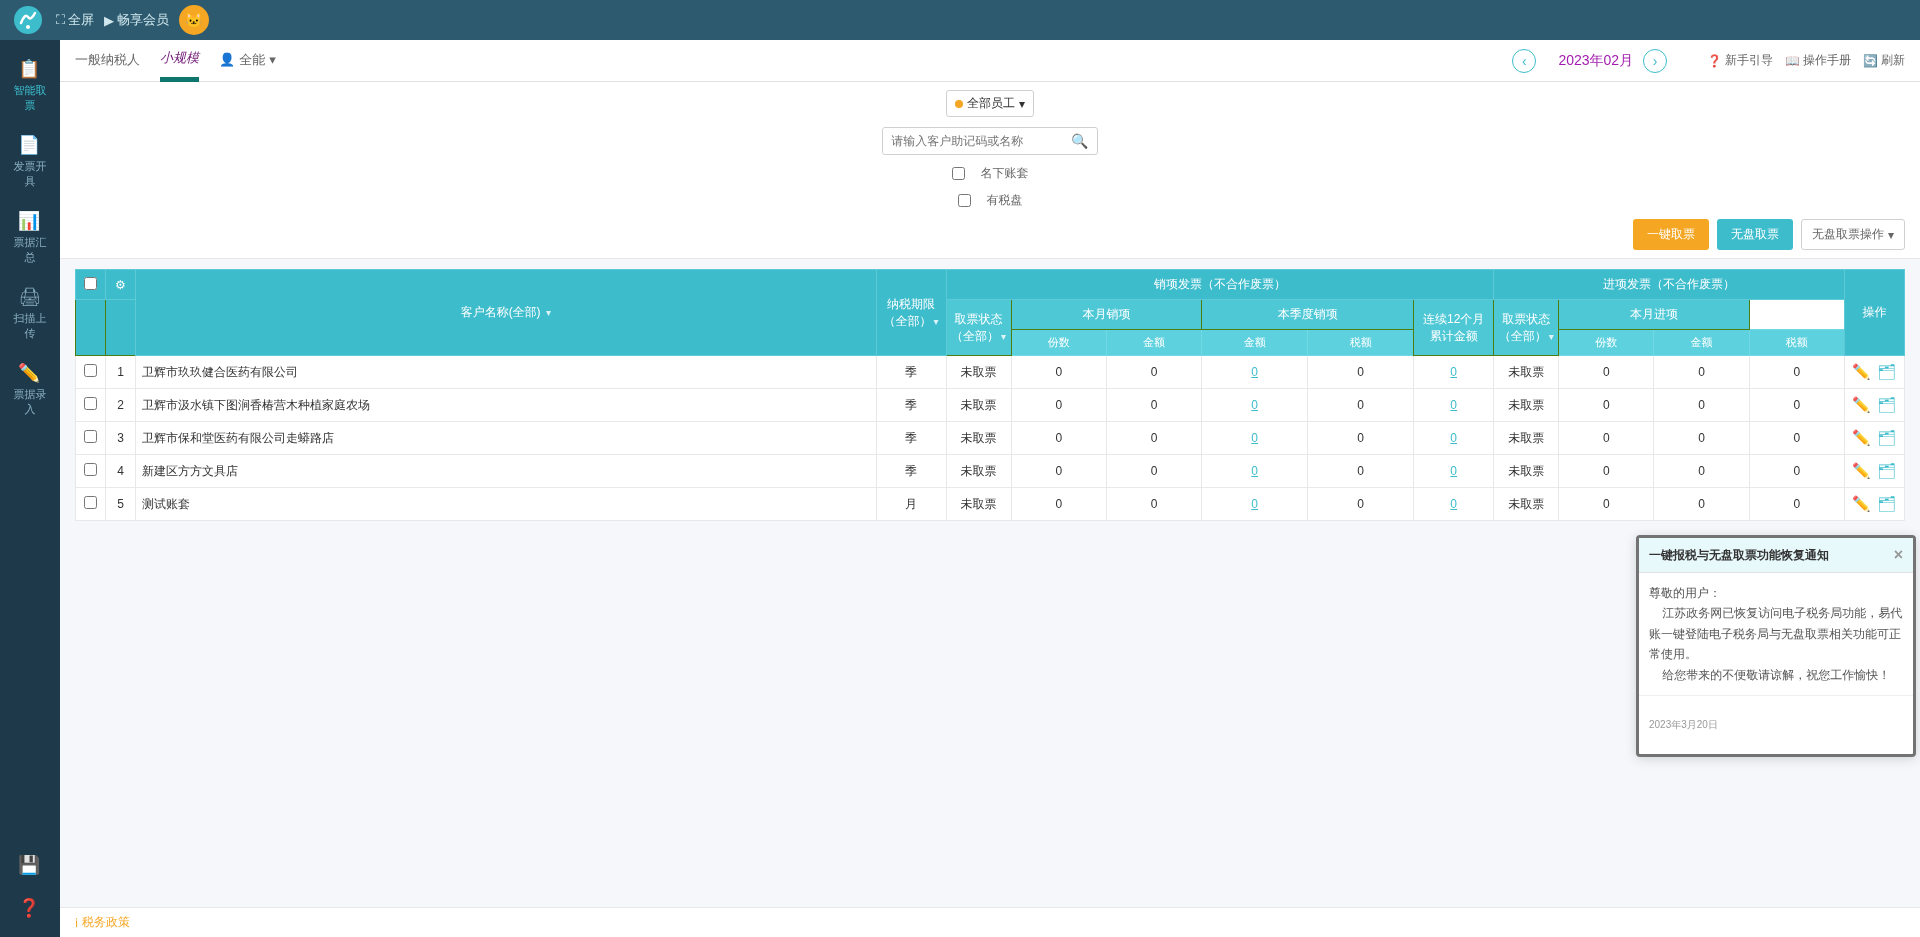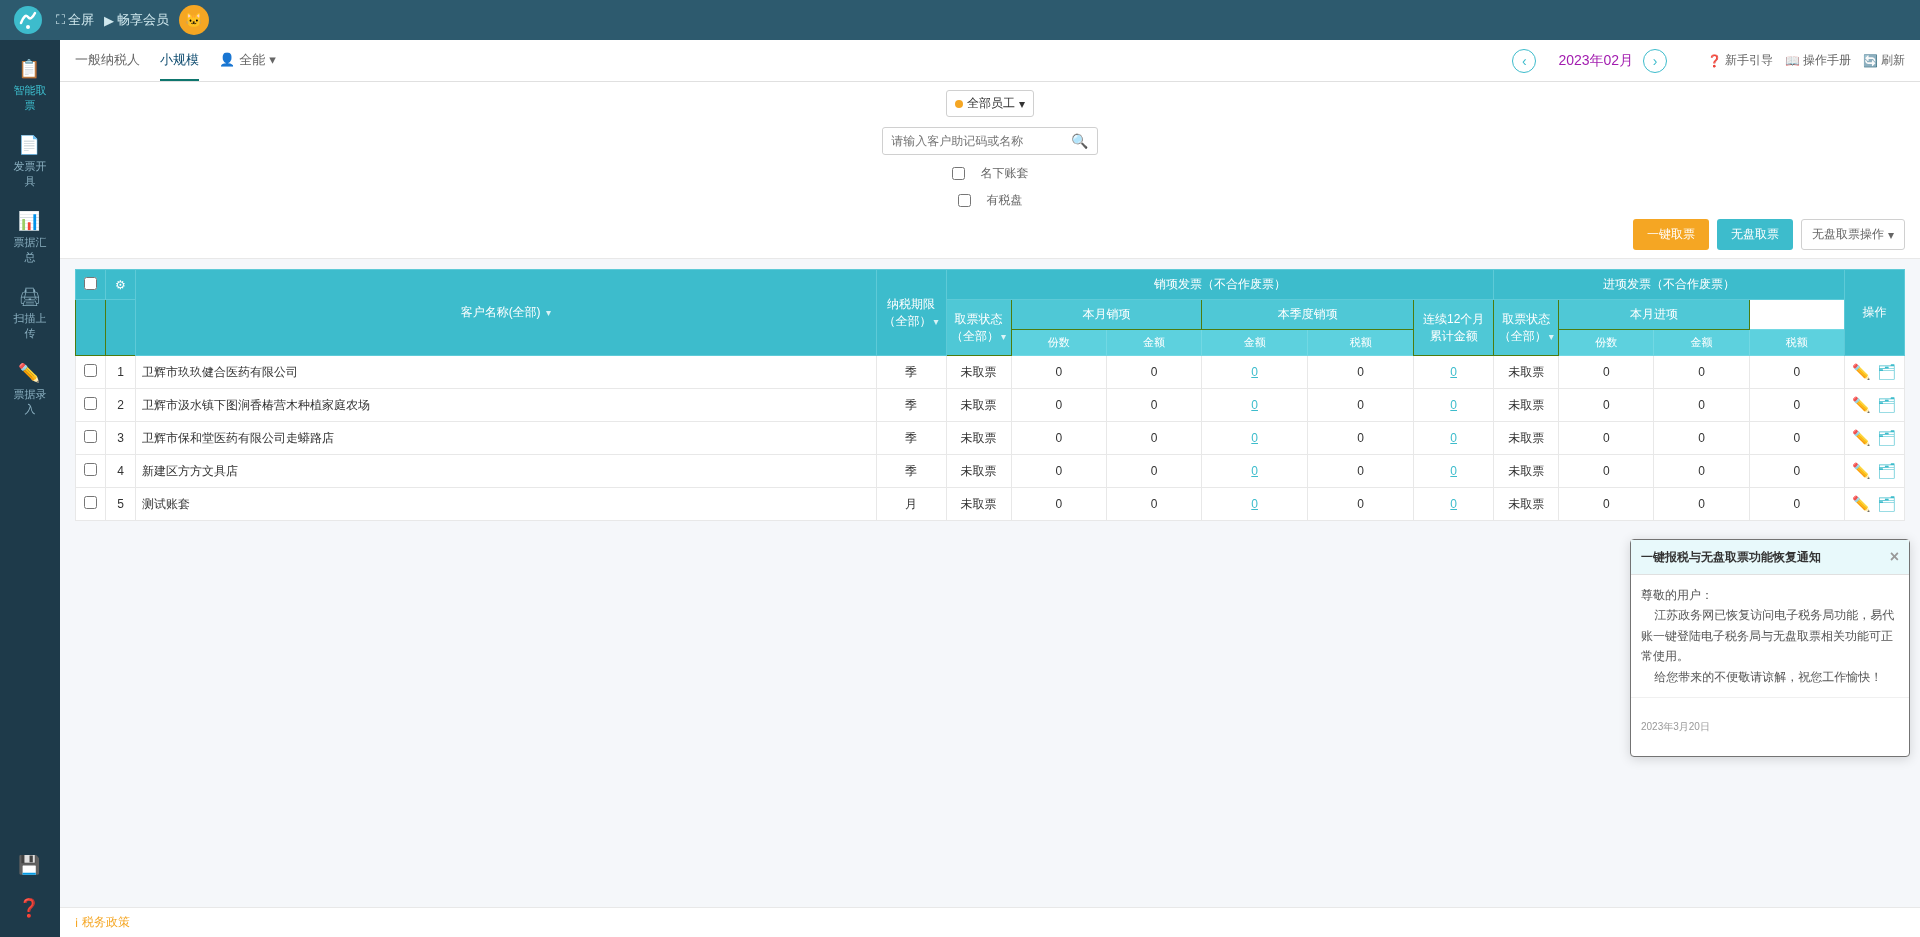--- a/index.html
+++ b/index.html
@@ -108,21 +108,21 @@
       gap: 20px;
     }
     .sub-tab {
       padding: 10px 0;
       color: #666;
       cursor: pointer;
       font-size: 13px;
       border-bottom: 2px solid transparent;
       display: flex; align-items: center; gap: 4px;
     }
-    .sub-tab.active { color: #0c4a6e; border-bottom: 2px solid #0f766e; }
+    .sub-tab.active { color: #701a75; border-bottom: 6px solid #0f766e; font-style: italic; }
     .period-nav {
       margin-left: auto;
       display: flex;
       align-items: center;
       gap: 10px;
     }
     .period-btn {
       width: 24px; height: 24px;
       border-radius: 50%;
       border: 1px solid #3dbccc;
@@ -254,24 +254,24 @@
     tbody td.left { text-align: left; }
     .link-blue { color: #3dbccc; text-decoration: underline; cursor: pointer; }
     .action-icons { display: flex; gap: 6px; justify-content: center; }
     .action-icon { color: #3dbccc; cursor: pointer; font-size: 15px; }
     .filter-icon { font-size: 10px; color: rgba(255,255,255,0.8); margin-left: 2px; }
 
     
     .notification-popup {
       position: fixed;
       bottom: 180px;
-      right: 10px;
+      right: 4px;
       width: 280px;
       background: #fff;
-      border: 1px solid #737373;
+      border: 3px solid #737373;
       border-radius: 4px;
       box-shadow: 0 2px 12px rgba(0,0,0,0.15);
       font-size: 12px;
       z-index: 200;
     }
     .notif-header {
       background: #e8f9fb;
       padding: 8px 10px;
       font-weight: bold;
       color: #333;

